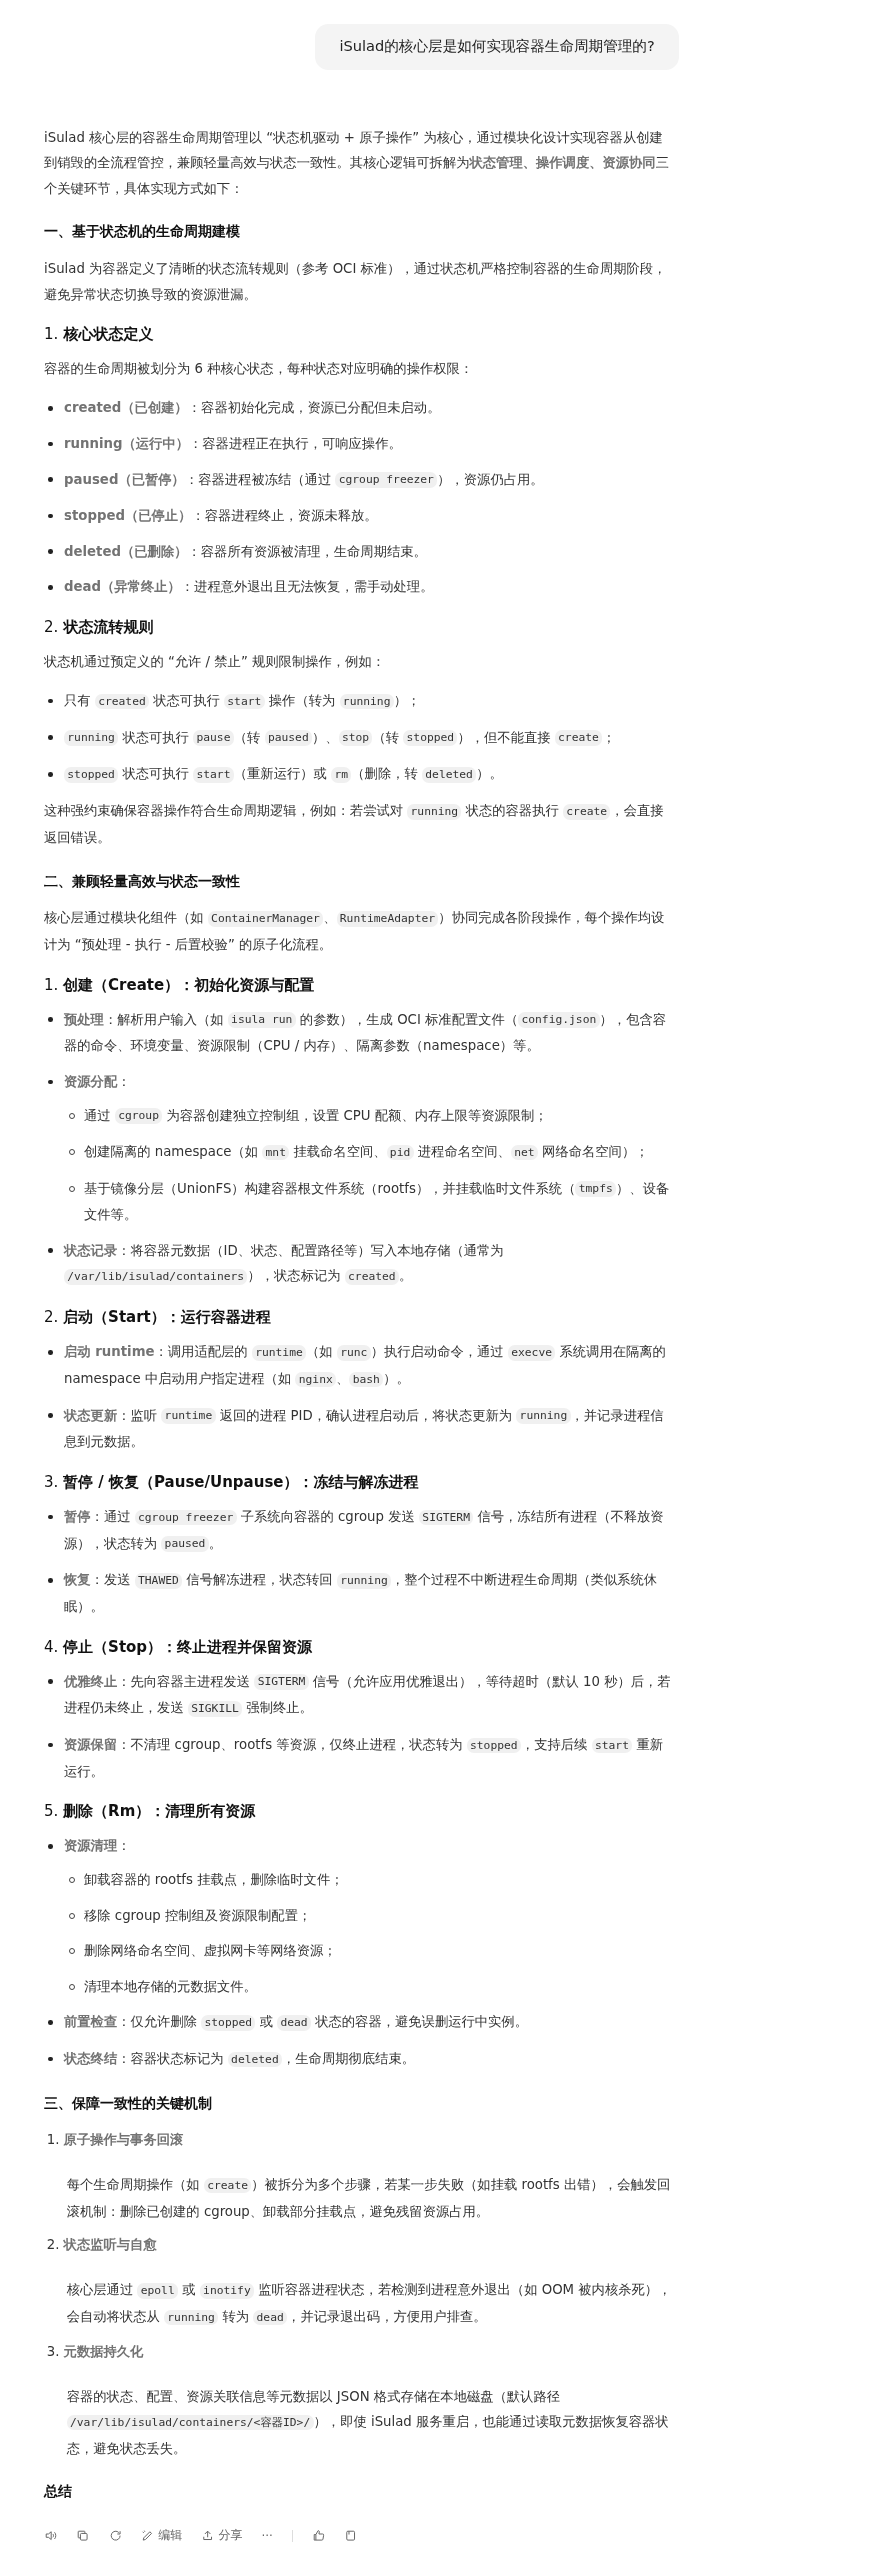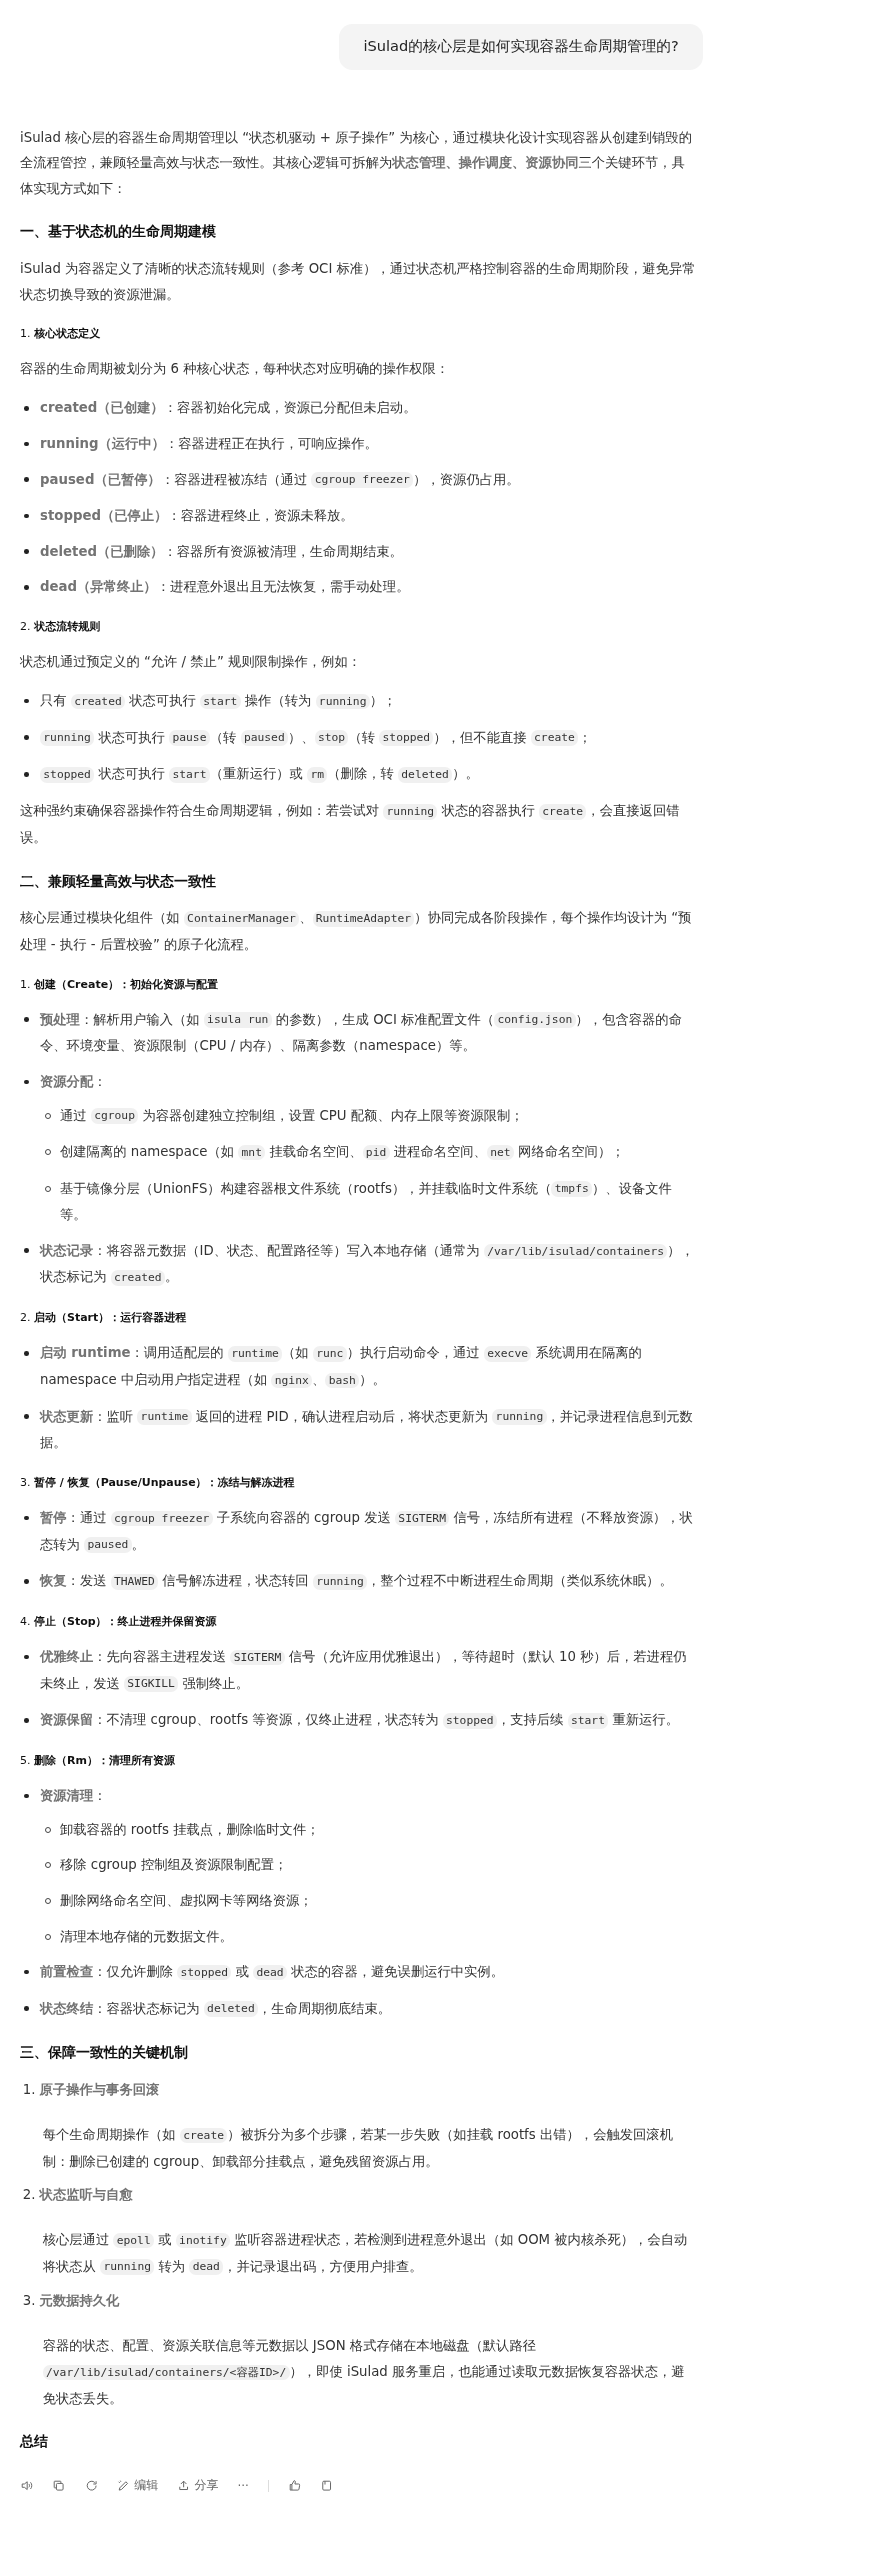--- a/index.html
+++ b/index.html
@@ -2,31 +2,31 @@
 <html style="font-size:10.6px"><head>
 <meta charset="utf-8">
 <style>
   html, body { margin: 0; padding: 0; background: #ffffff; }
   body {
     width: 876px;
     font-family: "DejaVu Sans", "Liberation Sans", sans-serif;
     color: #333333;
     font-size: 13.3px;
   }
-  .page { position: relative; width: 716px; min-height: 2576px; box-sizing: border-box; padding: 0 20px; }
+  .page { position: relative; width: 716px; min-height: 2576px; box-sizing: border-box; padding: 0 44px; }
   .question-row { display: flex; justify-content: flex-end; padding-top: 24px; padding-right: 0; }
   .question-bubble {
     background: #f4f4f4; border-radius: 13.3px;
     padding: 13.3px 24px; font-size: 14.6px; color: #222;
     margin-right: -6.7px;
   }
   .answer { margin-top: 55px; }
   p { margin: 0 0 13.3px 0; line-height: 25.6px; }
   h2 { font-size: 14px; font-weight: bold; color: #111; margin: 20px 0 14.6px 0; line-height: 20px; }
-  h3 { font-size: 11px; font-weight: bold; color: #111; margin: 17.3px 0 12px 0; line-height: 20px; }
+  h3 { font-size: 15px; font-weight: bold; color: #111; margin: 17.3px 0 12px 0; line-height: 20px; }
   h3 .num { font-weight: normal; }
   ul { list-style: none; padding: 0; margin: 0 0 10.6px 0; }
   ul.l1 > li { position: relative; padding-left: 20px; line-height: 25.6px; margin-bottom: 10px; }
   ul.l1 > li::before {
     content: ""; position: absolute; left: 4px; top: 10.6px;
     width: 4.7px; height: 4.7px; border-radius: 50%; background: #222;
   }
   ul.l2 { margin: 8px 0 0 0; }
   ul.l2 > li { position: relative; padding-left: 20px; line-height: 25.6px; margin-bottom: 10px; }
   ul.l2 > li::before {

